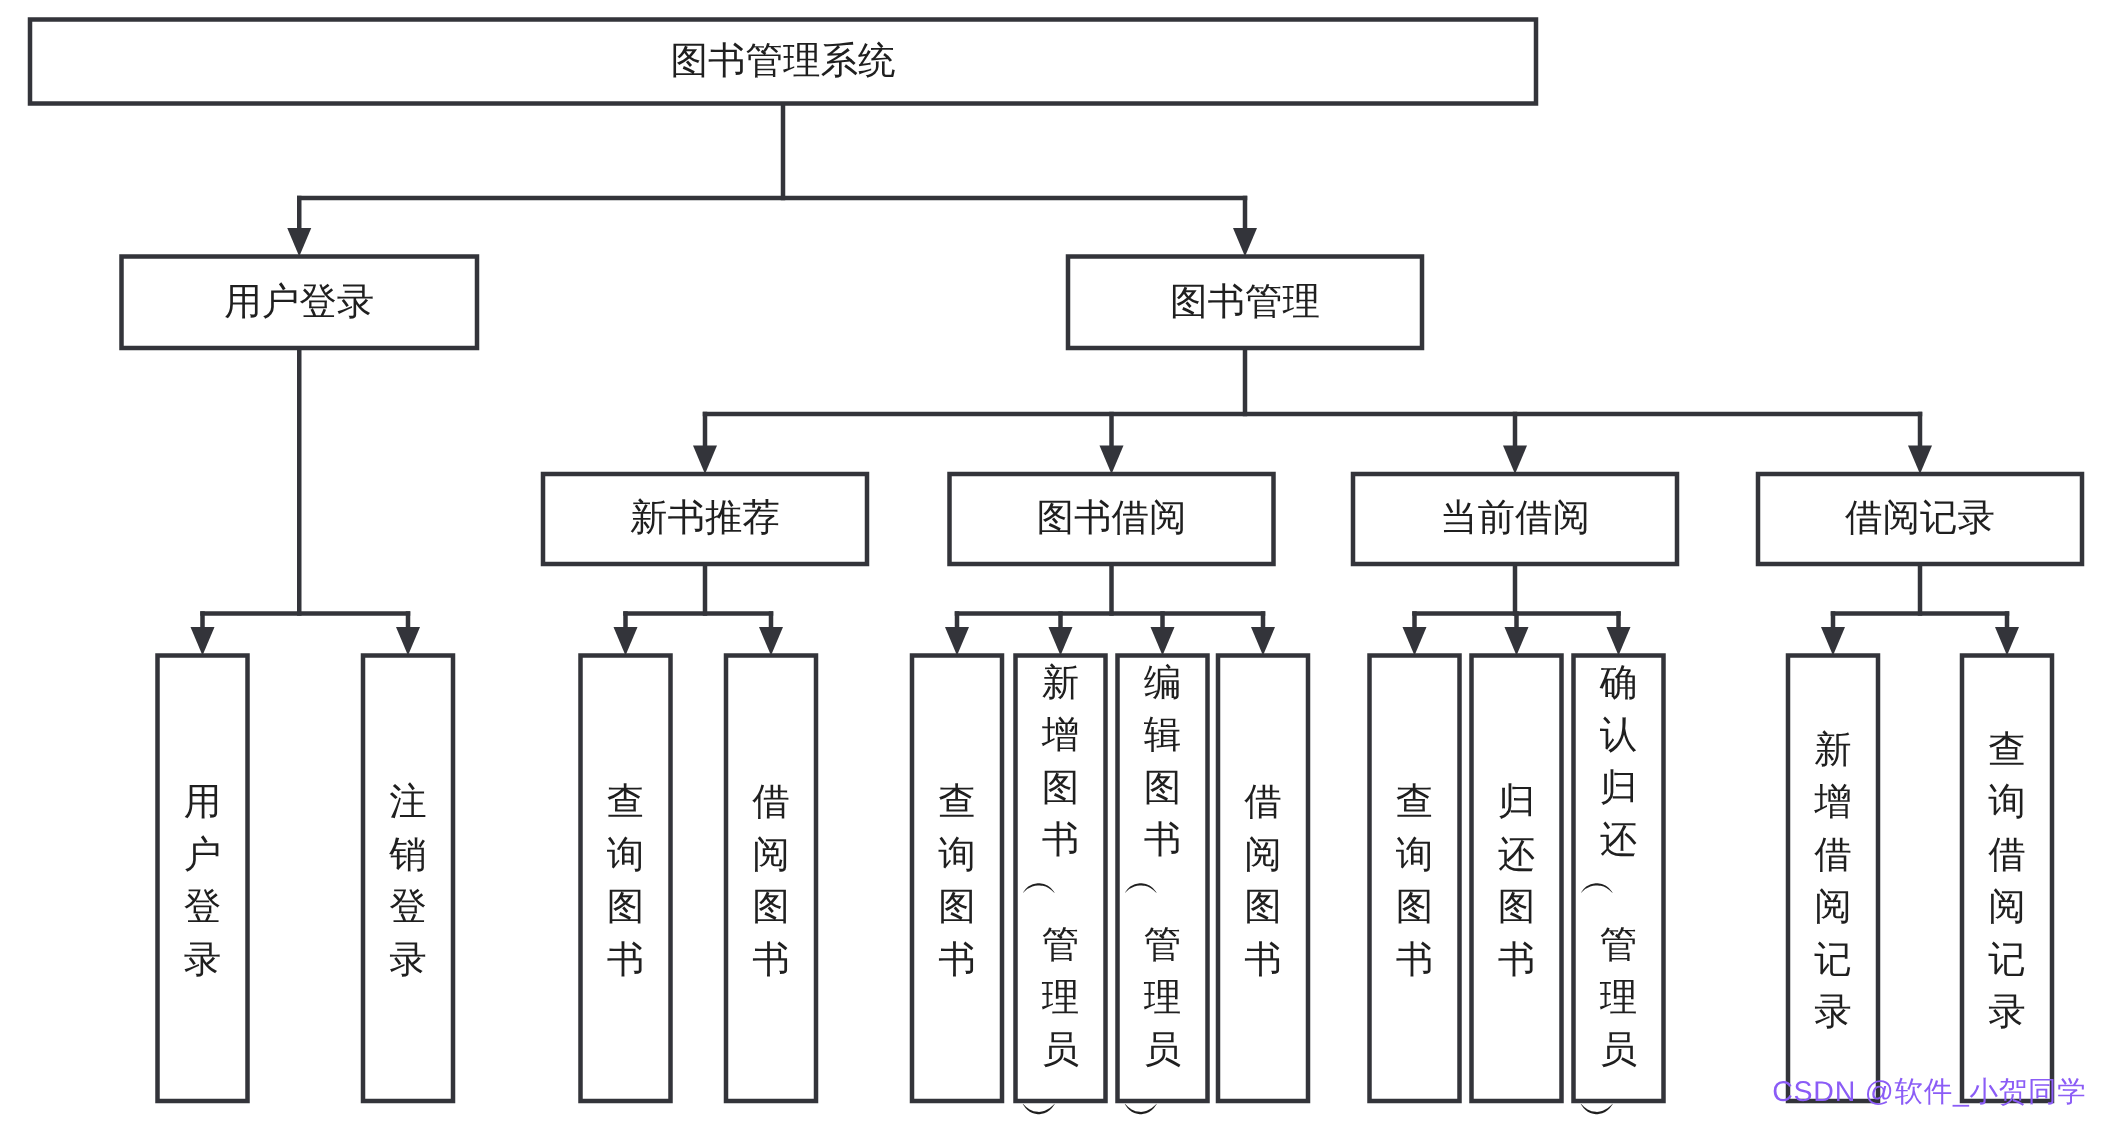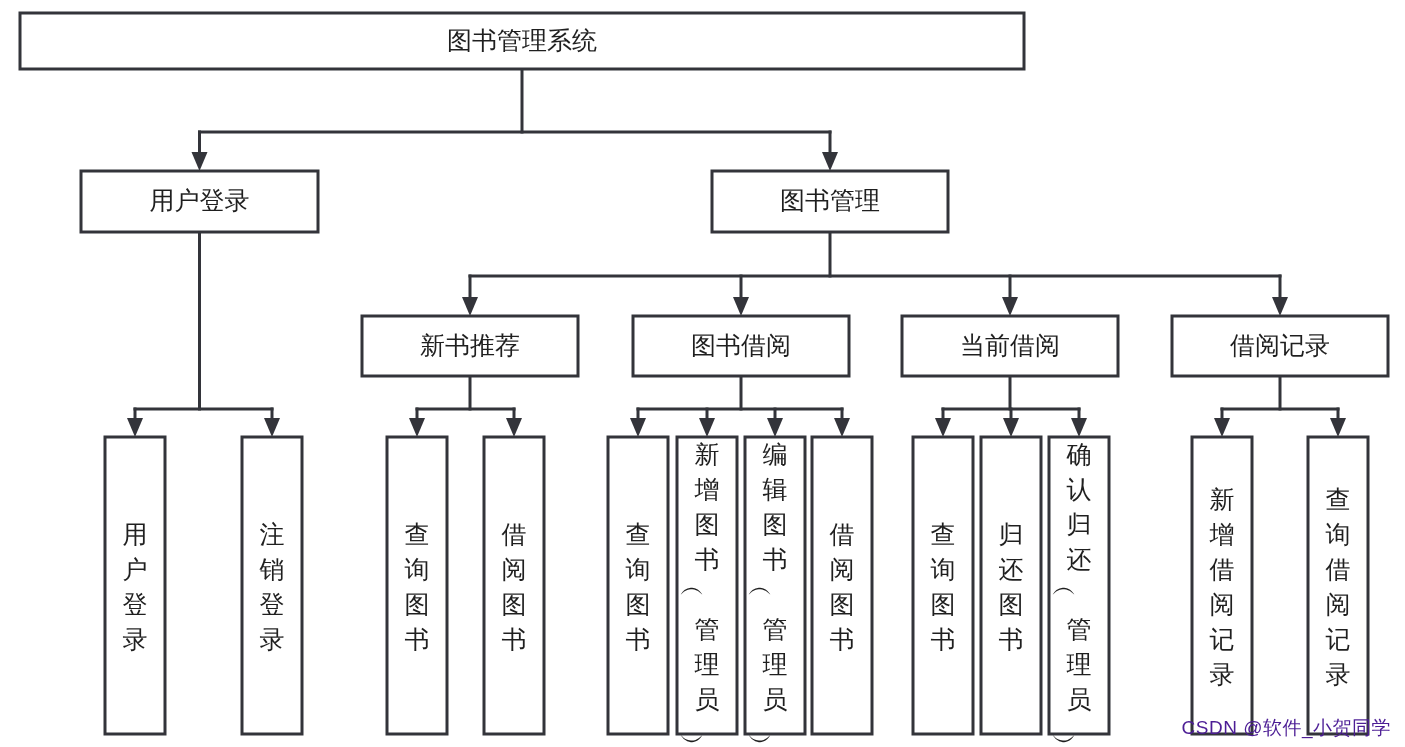--- a/index.html
+++ b/index.html
@@ -55,21 +55,21 @@
     font-size: 25px;
     fill: #1f1f1f;
     text-anchor: middle;
   }
   .watermark-text {
     position: absolute;
     right: 14px;
     bottom: 6px;
     font-family: "Liberation Sans", "DejaVu Sans", sans-serif;
     font-size: 19px;
-    color: #4c1d95;
+    color: #8b5cf6;
     white-space: nowrap;
     letter-spacing: 0.5px;
     user-select: none;
   }
 </style>
 </head>
 <body>
 
 <div id="diagram-root">
   <svg class="diagram-canvas" viewBox="0 0 1405 747" xmlns="http://www.w3.org/2000/svg">

